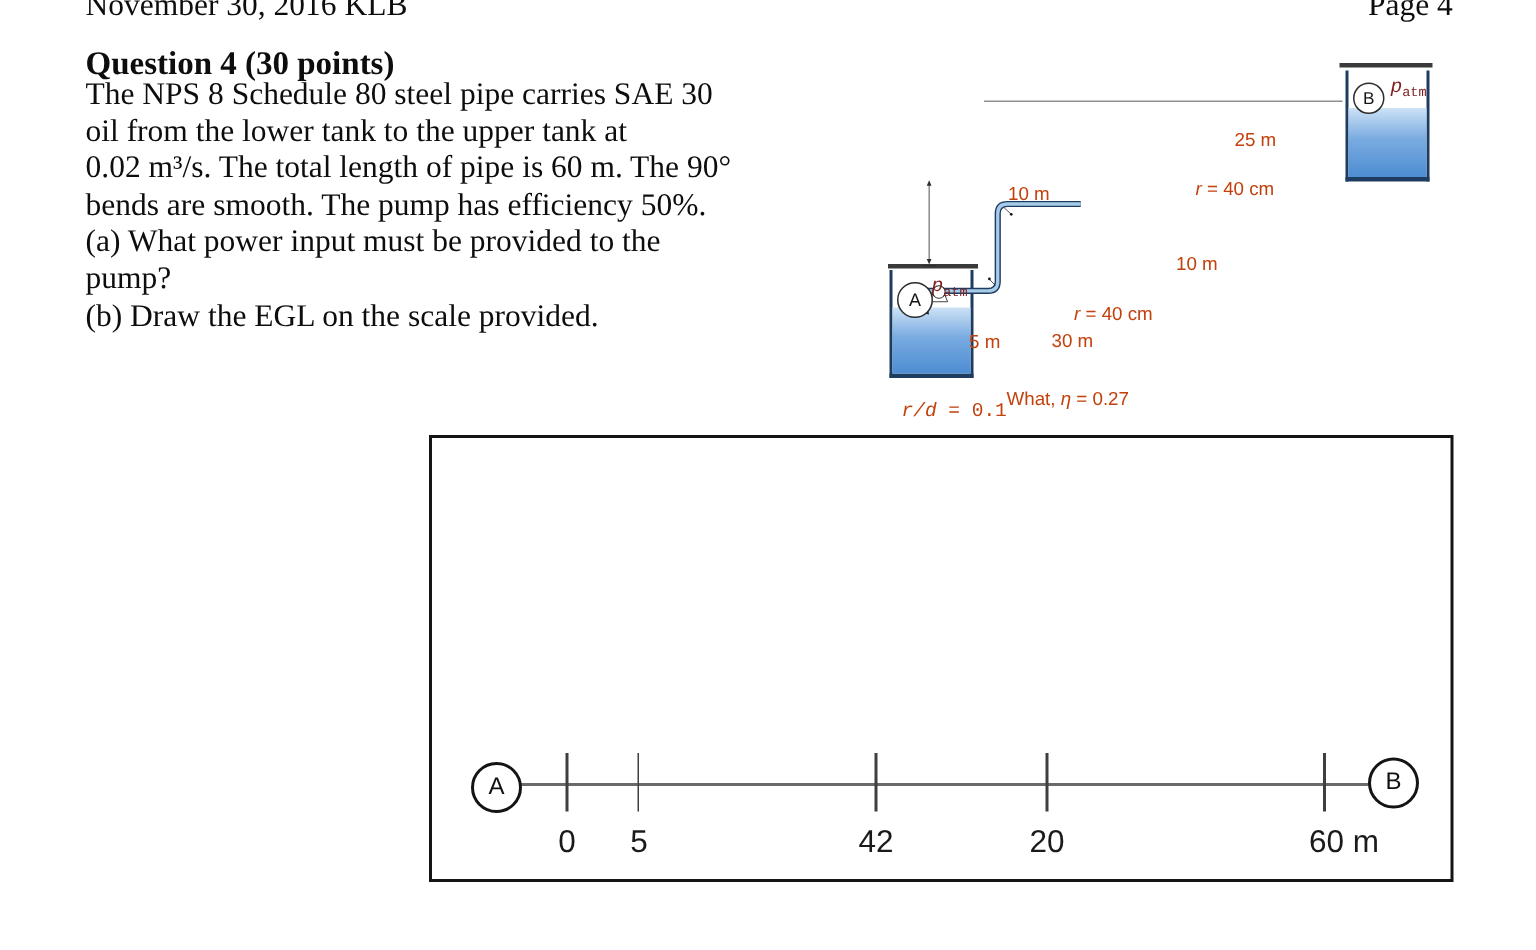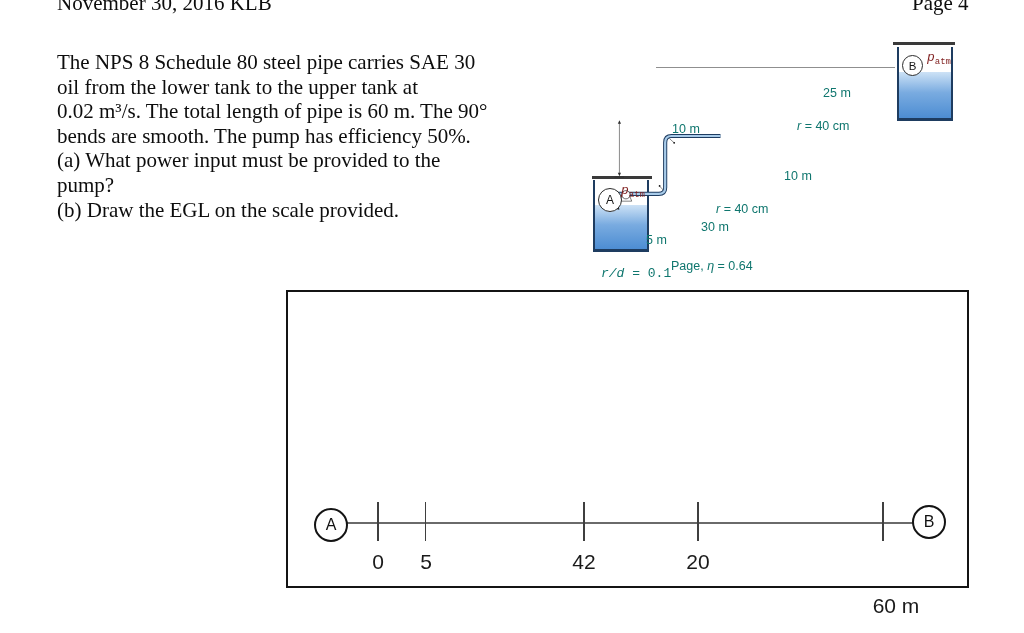--- a/index.html
+++ b/index.html
@@ -3,21 +3,21 @@
 <meta charset="utf-8">
 <style>
   html,body{margin:0;padding:0;}
   body{width:1024px;height:633px;overflow:hidden;background:#ffffff;
        font-family:"Liberation Serif",serif;color:#111;}
   #page{position:relative;width:1024px;height:633px;background:#fff;padding-left:10px;}
   .abs{position:absolute;}
   .hdr{font-size:21px;white-space:nowrap;color:#0d0d0d;}
   .qtitle{font-size:22px;font-weight:bold;white-space:nowrap;color:#0d0d0d;}
   .qbody{font-size:21px;line-height:24.6px;white-space:pre-line;color:#0d0d0d;width:520px;}
-  .dlabel{font-family:"Liberation Sans",sans-serif;font-size:12.5px;color:#0f766e;white-space:nowrap;}
+  .dlabel{font-family:"Liberation Sans",sans-serif;font-size:12.5px;color:#c2410c;white-space:nowrap;}
   .dlabel .sym{font-style:italic;}
   .patm{font-family:Liberation Mono, monospace;font-size:13px;font-style:italic;color:#7f1d1d;white-space:nowrap;}
   .patm .psub{font-size:9px;font-style:normal;position:relative;top:3px;letter-spacing:0;}
   .capline{background:#3a3a3a;height:2.5px;}
   .tank{border:2.5px solid #1e3c60;border-top:none;border-bottom-width:3.5px;background:#fff;}
   .water{position:absolute;left:0;right:0;bottom:0;
          background:linear-gradient(#cde2f6,#79abe0 45%,#4d8dd3);}
   .nodecircle{width:22px;height:22px;border:1.7px solid #2c2c2c;border-radius:50%;background:#fff;
          display:flex;align-items:center;justify-content:center;
          font-family:"Liberation Sans",sans-serif;font-size:12px;color:#161616;z-index:5;}
@@ -32,20 +32,21 @@
             font-family:"Liberation Sans",sans-serif;font-size:16px;color:#111;}
 </style>
 </head>
 <body>
 
 <div id="page">
 
   <div class="abs hdr" style="left:57px;top:-9px;">November 30, 2016 KLB</div>
   <div class="abs hdr" style="left:912px;top:-9px;">Page 4</div>
 
+  <div class="abs qtitle" style="left:57px;top:29px;">Question 4 (30 points)</div>
   <div class="abs qbody" style="left:57px;top:50px;">The NPS 8 Schedule 80 steel pipe carries SAE 30
 oil from the lower tank to the upper tank at
 0.02 m³/s. The total length of pipe is 60 m. The 90°
 bends are smooth. The pump has efficiency 50%.
 (a) What power input must be provided to the
 pump?
 (b) Draw the EGL on the scale provided.</div>
 
   <div class="abs" style="left:0;top:0;">
 
@@ -92,32 +93,32 @@
       <circle cx="759" cy="220.5" r="2.1" fill="#111"></circle>
       <line x1="759.5" y1="221.5" x2="768" y2="230.5" stroke="#1a1a1a" stroke-width="1.2"></line>
 
       <path d="M 658.5 250 C 664.5 254 666.5 261 663 269" fill="none" stroke="#1a1a1a" stroke-width="1.3"></path>
       <polygon points="655.5,273.5 663.8,267 665,276" fill="#1a1a1a"></polygon>
     </svg>
 
     <div class="abs dlabel" style="left:672px;top:122px;">10 m</div>
     <div class="abs dlabel" style="left:823px;top:86px;">25 m</div>
     <div class="abs dlabel" style="left:784px;top:169px;">10 m</div>
-    <div class="abs dlabel" style="left:646px;top:221px;margin-top:12px;">5 m</div>
+    <div class="abs dlabel" style="left:646px;top:221px;">5 m</div>
     <div class="abs dlabel" style="left:701px;top:220px;">30 m</div>
 
     <div class="abs dlabel" style="left:797px;top:119px;">
       <span class="sym">r</span><span> = 40 cm</span>
     </div>
     <div class="abs dlabel" style="left:716px;top:202px;">
       <span class="sym">r</span><span> = 40 cm</span>
     </div>
 
     <div class="abs dlabel" style="left:671px;top:259px;">
-      <span>Page, </span><span class="sym">η</span><span> = 0.64</span>
+      <span>What, </span><span class="sym">η</span><span> = 0.27</span>
     </div>
 
     <div class="abs dlabel" style="left:601px;top:266px;font-size:13px;font-family:Liberation Mono, monospace;">
       <span class="sym">r/d</span><span> = 0.1</span>
     </div>
   </div>
 
   <div class="abs scalebox" style="left:286px;top:290px;width:679px;height:294px;">
 
     <div class="abs scaleline" style="left:56px;top:230px;width:570px;"></div>
@@ -132,16 +133,16 @@
     <div class="abs scaletick" style="left:89px;top:210px;"></div>
     <div class="abs scaletick" style="left:136.5px;top:210px;"></div>
     <div class="abs scaletick" style="left:295px;top:210px;"></div>
     <div class="abs scaletick" style="left:409px;top:210px;"></div>
     <div class="abs scaletick" style="left:594px;top:210px;"></div>
 
     <div class="abs scalenum" style="left:90px;top:258px;">0</div>
     <div class="abs scalenum" style="left:138px;top:258px;">5</div>
     <div class="abs scalenum" style="left:296px;top:258px;">42</div>
     <div class="abs scalenum" style="left:410px;top:258px;">20</div>
-    <div class="abs scalenum" style="left:608px;top:258px;margin-top:44px;">60 m</div>
+    <div class="abs scalenum" style="left:608px;top:258px;">60 m</div>
   </div>
 
 </div>
 
 </body></html>

